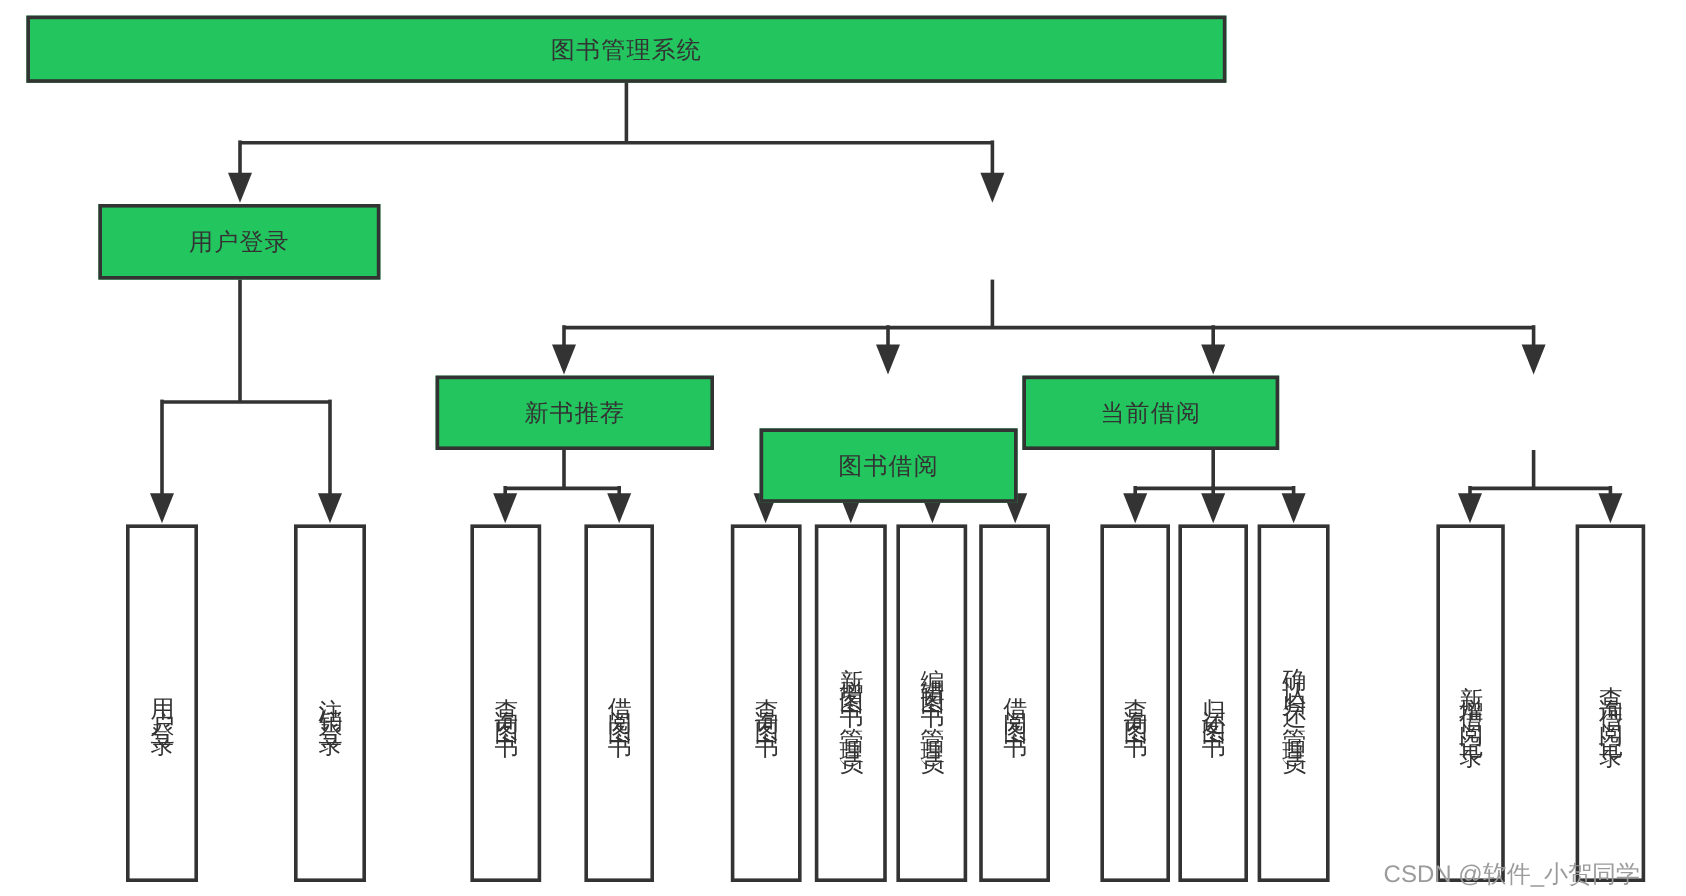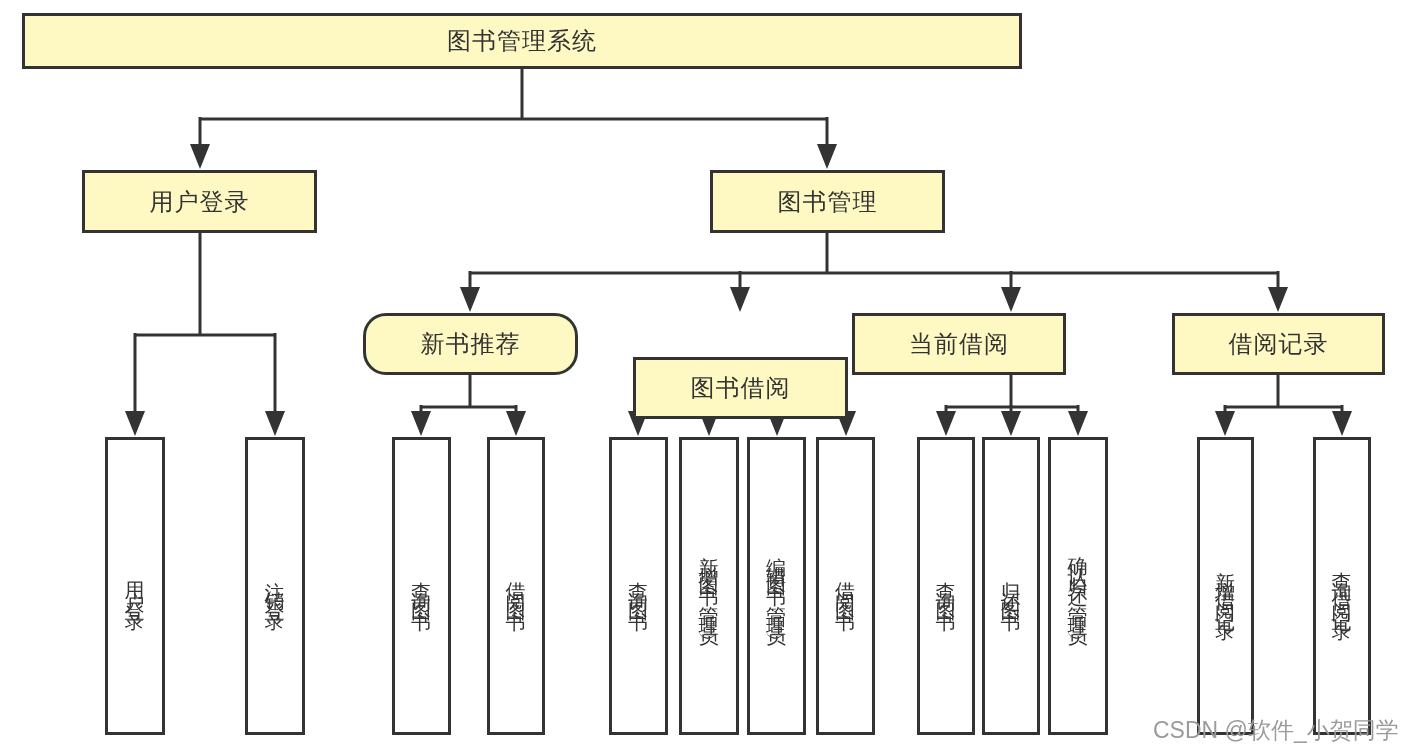--- a/index.html
+++ b/index.html
@@ -8,24 +8,24 @@
     width:1405px;height:747px;
     background:#ffffff;
     font-family:"Liberation Sans", sans-serif;
     overflow:hidden;
   }
   .lines{position:absolute;left:0;top:0;width:1405px;height:747px;}
   .node{
     position:absolute;
     box-sizing:border-box;
     border:3px solid #333333;
-    background:#fef9c3;
+    background:#22c55e;
     display:flex;align-items:center;justify-content:center;
     color:#333333;
-    font-size:24px;
+    font-size:20px;
     letter-spacing:1px;
     white-space:nowrap;
   }
   .vnode{
     position:absolute;
     box-sizing:border-box;
     border:3px solid #333333;
     background:#ffffff;
     top:437px;height:298px;
     display:flex;align-items:center;justify-content:center;
@@ -35,21 +35,21 @@
     writing-mode:vertical-rl;
     text-orientation:mixed;
     font-size:20px;
     letter-spacing:10px;
     color:#333333;
     line-height:1;
   }
   .watermark{
     position:absolute;
     left:1153px;top:715px;
-    font-size:23px;
+    font-size:20px;
     color:#9b9b9b;
     white-space:nowrap;
     text-align:right;
   }
 </style>
 </head>
 <body>
 
 <div class="stage">
 
@@ -122,26 +122,24 @@
       <polygon points="1068,411 1088,411 1078,436"></polygon>
 
       <polygon points="1215,411 1235,411 1225,436"></polygon>
       <polygon points="1332,411 1352,411 1342,436"></polygon>
     </g>
   </svg>
 
   <div class="node" style="left:22px;top:13px;width:1000px;height:56px;">图书管理系统</div>
 
   <div class="node" style="left:82px;top:170px;width:235px;height:63px;">用户登录</div>
-  <div class="node" style="left:710px;top:170px;width:235px;height:63px;">图书管理</div>
 
-  <div class="node" style="left:363px;top:313px;width:215px;height:62px;border-radius:23px;">新书推荐</div>
+  <div class="node" style="left:363px;top:313px;width:232px;height:62px;">新书推荐</div>
   <div class="node" style="left:633px;top:313px;width:215px;height:62px;margin-top:44px;">图书借阅</div>
   <div class="node" style="left:852px;top:313px;width:214px;height:62px;">当前借阅</div>
-  <div class="node" style="left:1172px;top:313px;width:213px;height:62px;">借阅记录</div>
 
   <div class="vnode" style="left:105px;width:60px;">
     <span>用户登录</span>
   </div>
   <div class="vnode" style="left:245px;width:60px;">
     <span>注销登录</span>
   </div>
 
   <div class="vnode" style="left:392px;width:59px;">
     <span>查询图书</span>

